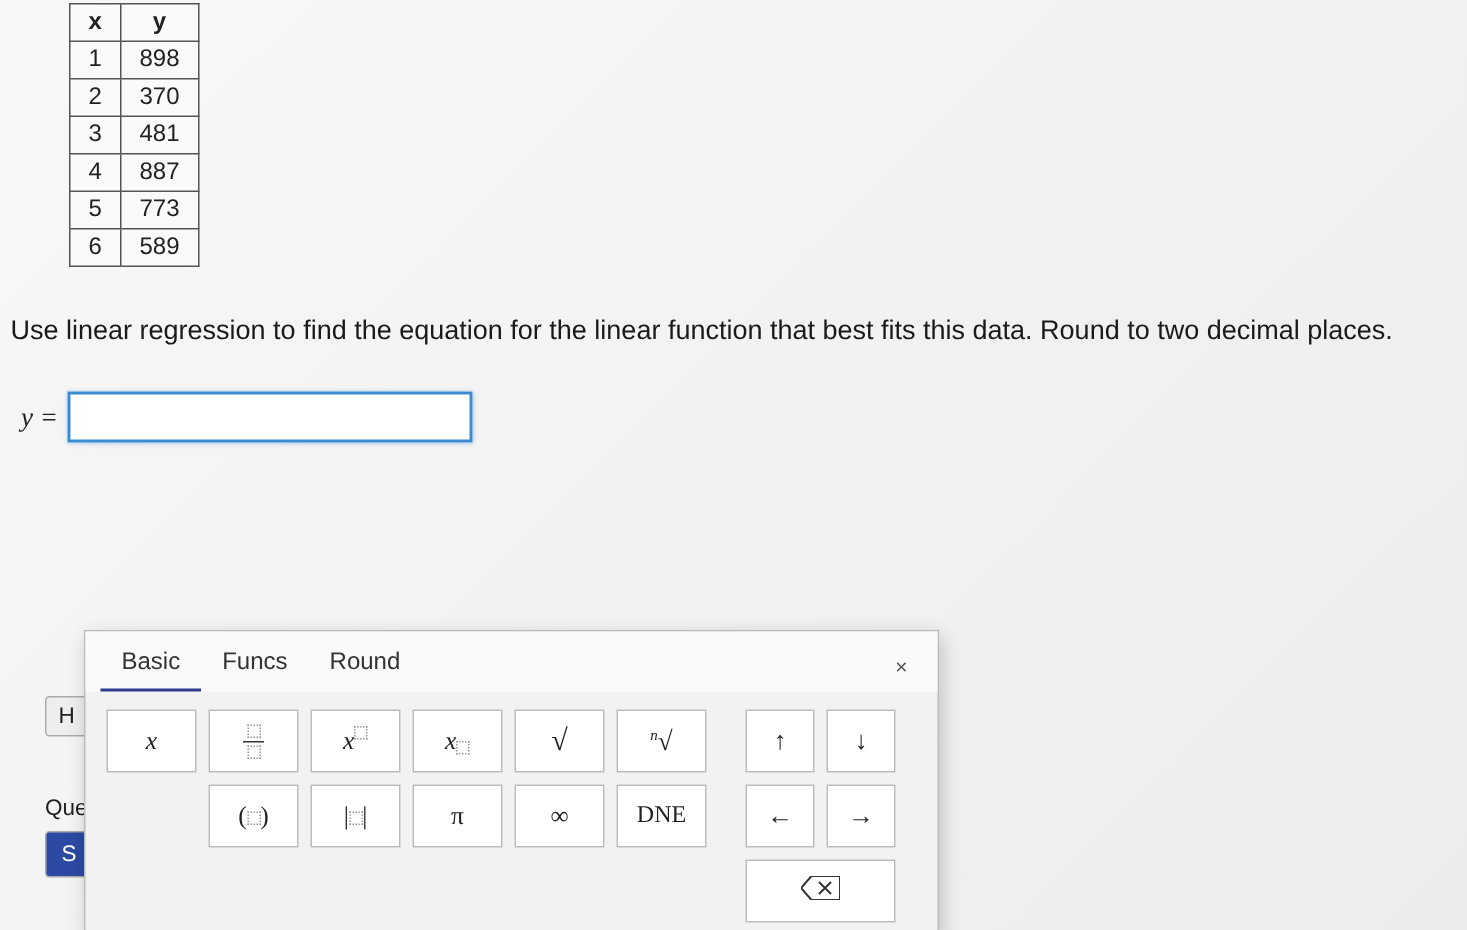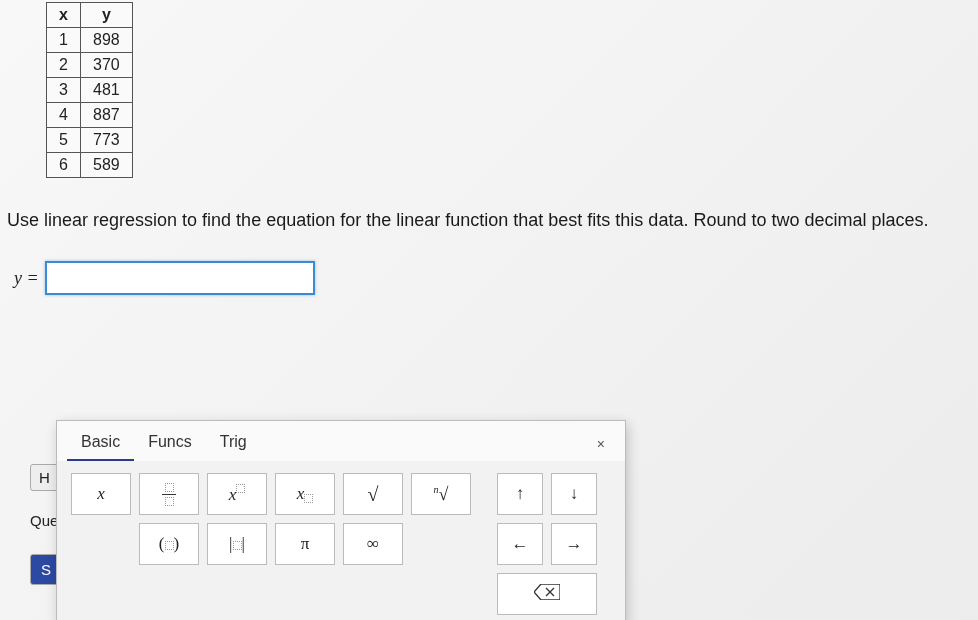--- a/index.html
+++ b/index.html
@@ -60,21 +60,21 @@
   .hidden-btn {
     position: absolute;
     left: 30px;
     background: #eee;
     border: 1px solid #aaa;
     border-radius: 3px;
     padding: 4px 8px;
     font-size: 15px;
   }
   .hidden-btn.h { top: 464px; }
-  .hidden-btn.q { top: 512px; border: none; background: transparent; padding:0; }
+  .hidden-btn.q { top: 530px; border: none; background: transparent; padding:0; }
   .hidden-btn.s { top: 554px; background: #2c4aa3; color: #fff; padding: 6px 10px; }
   .keypad {
     position: absolute;
     left: 56px;
     top: 420px;
     width: 570px;
     background: #f2f2f2;
     border: 1px solid #bbb;
     box-shadow: 2px 4px 12px rgba(0,0,0,0.2);
     font-family: Arial, sans-serif;
@@ -190,21 +190,21 @@
 </div>
 
 <div class="hidden-btn h">H</div>
 <div class="hidden-btn q">Que</div>
 <div class="hidden-btn s">S</div>
 
 <div class="keypad">
   <div class="keypad-tabs">
     <div class="keypad-tab active">Basic</div>
     <div class="keypad-tab">Funcs</div>
-    <div class="keypad-tab">Trig</div>
+    <div class="keypad-tab">Round</div>
     <div class="keypad-close">×</div>
   </div>
 
   <div class="keypad-grid">
     <div class="key-group-left">
       <div class="key">
           <span style="font-style:italic">x</span>
         </div>
       <div class="key">
           <span style="display:flex;flex-direction:column;align-items:center;line-height:1">
@@ -228,20 +228,21 @@
 
       <div class="key empty"></div>
       <div class="key">
           <span>(<span class="placeholder-box"></span>)</span>
         </div>
       <div class="key">
           <span>|<span class="placeholder-box"></span>|</span>
         </div>
       <div class="key">π</div>
       <div class="key">∞</div>
+      <div class="key narrow">DNE</div>
     </div>
 
     <div class="key-group-right">
       <div class="key">↑</div>
       <div class="key">↓</div>
       <div class="key">←</div>
       <div class="key">→</div>
       <div class="key backspace">
         <span>
           <svg width="26" height="16" viewBox="0 0 26 16">

